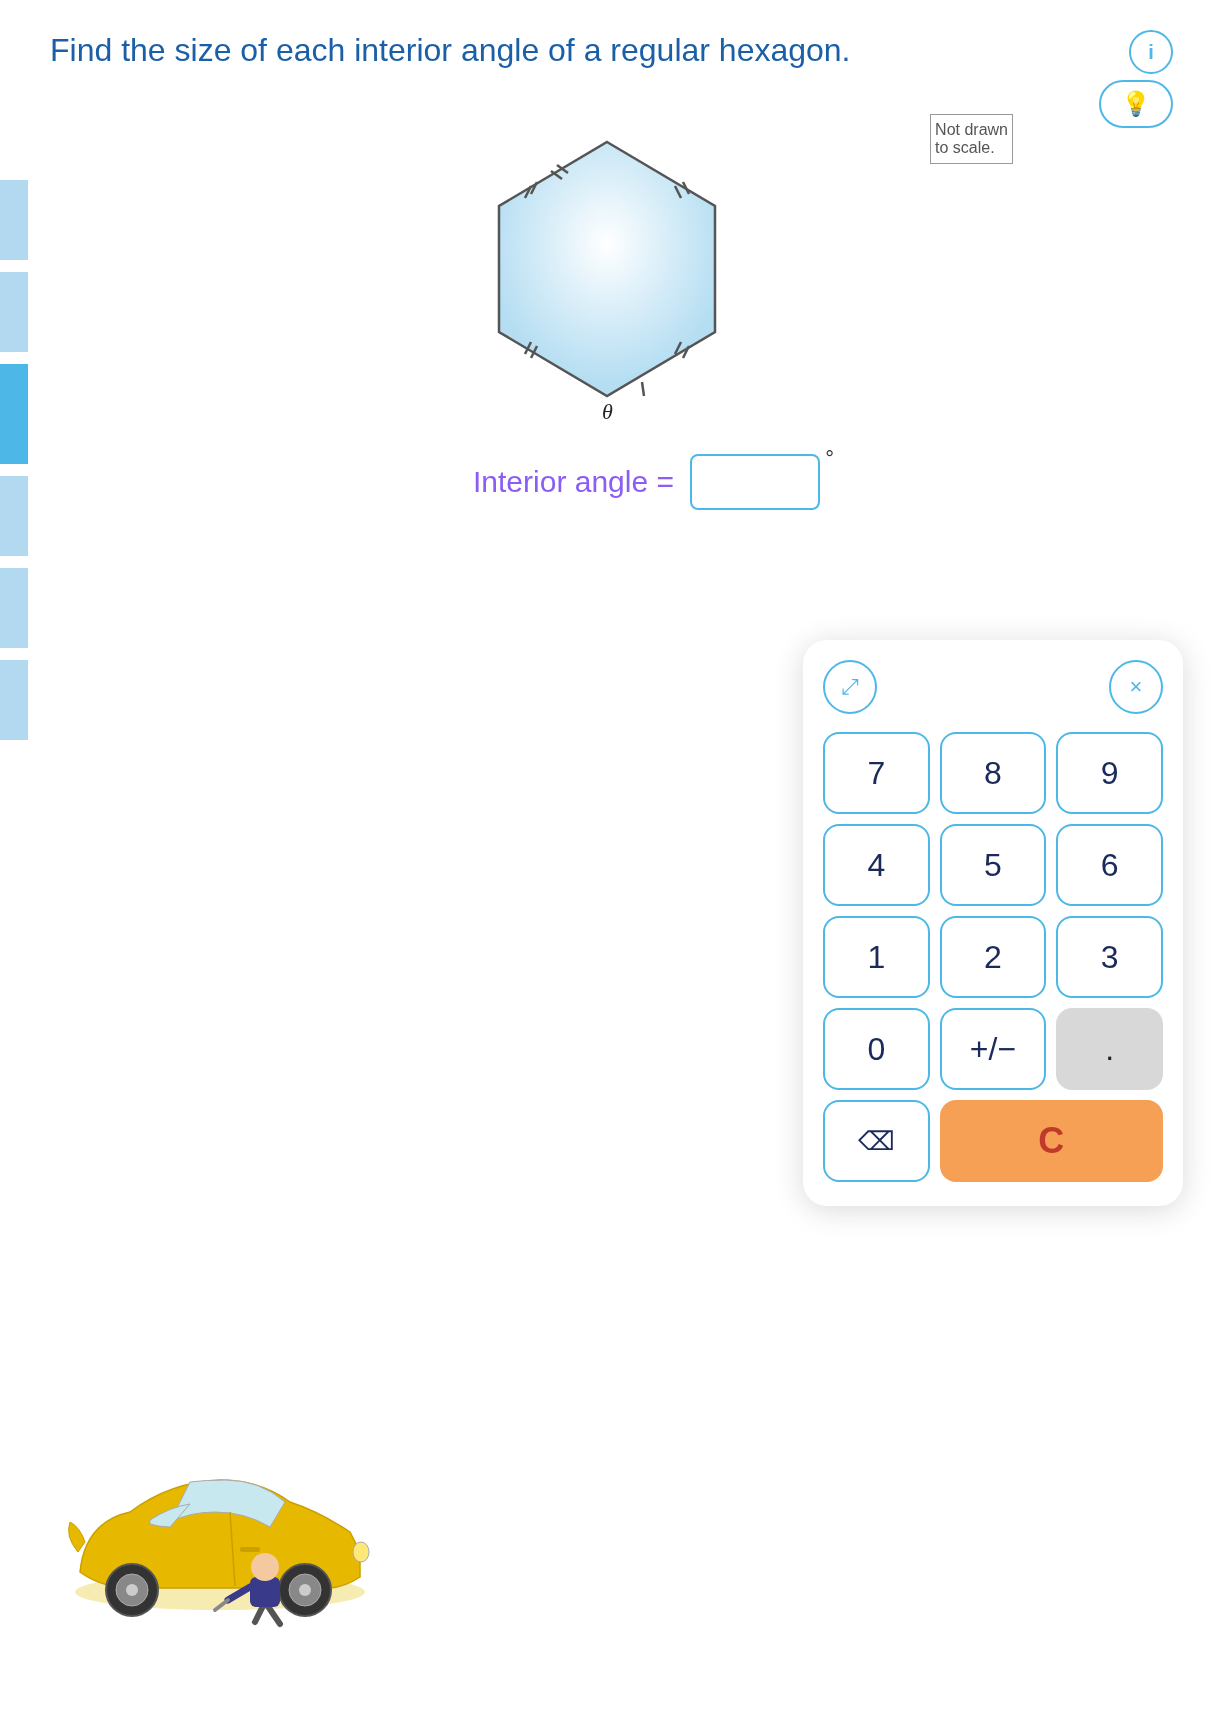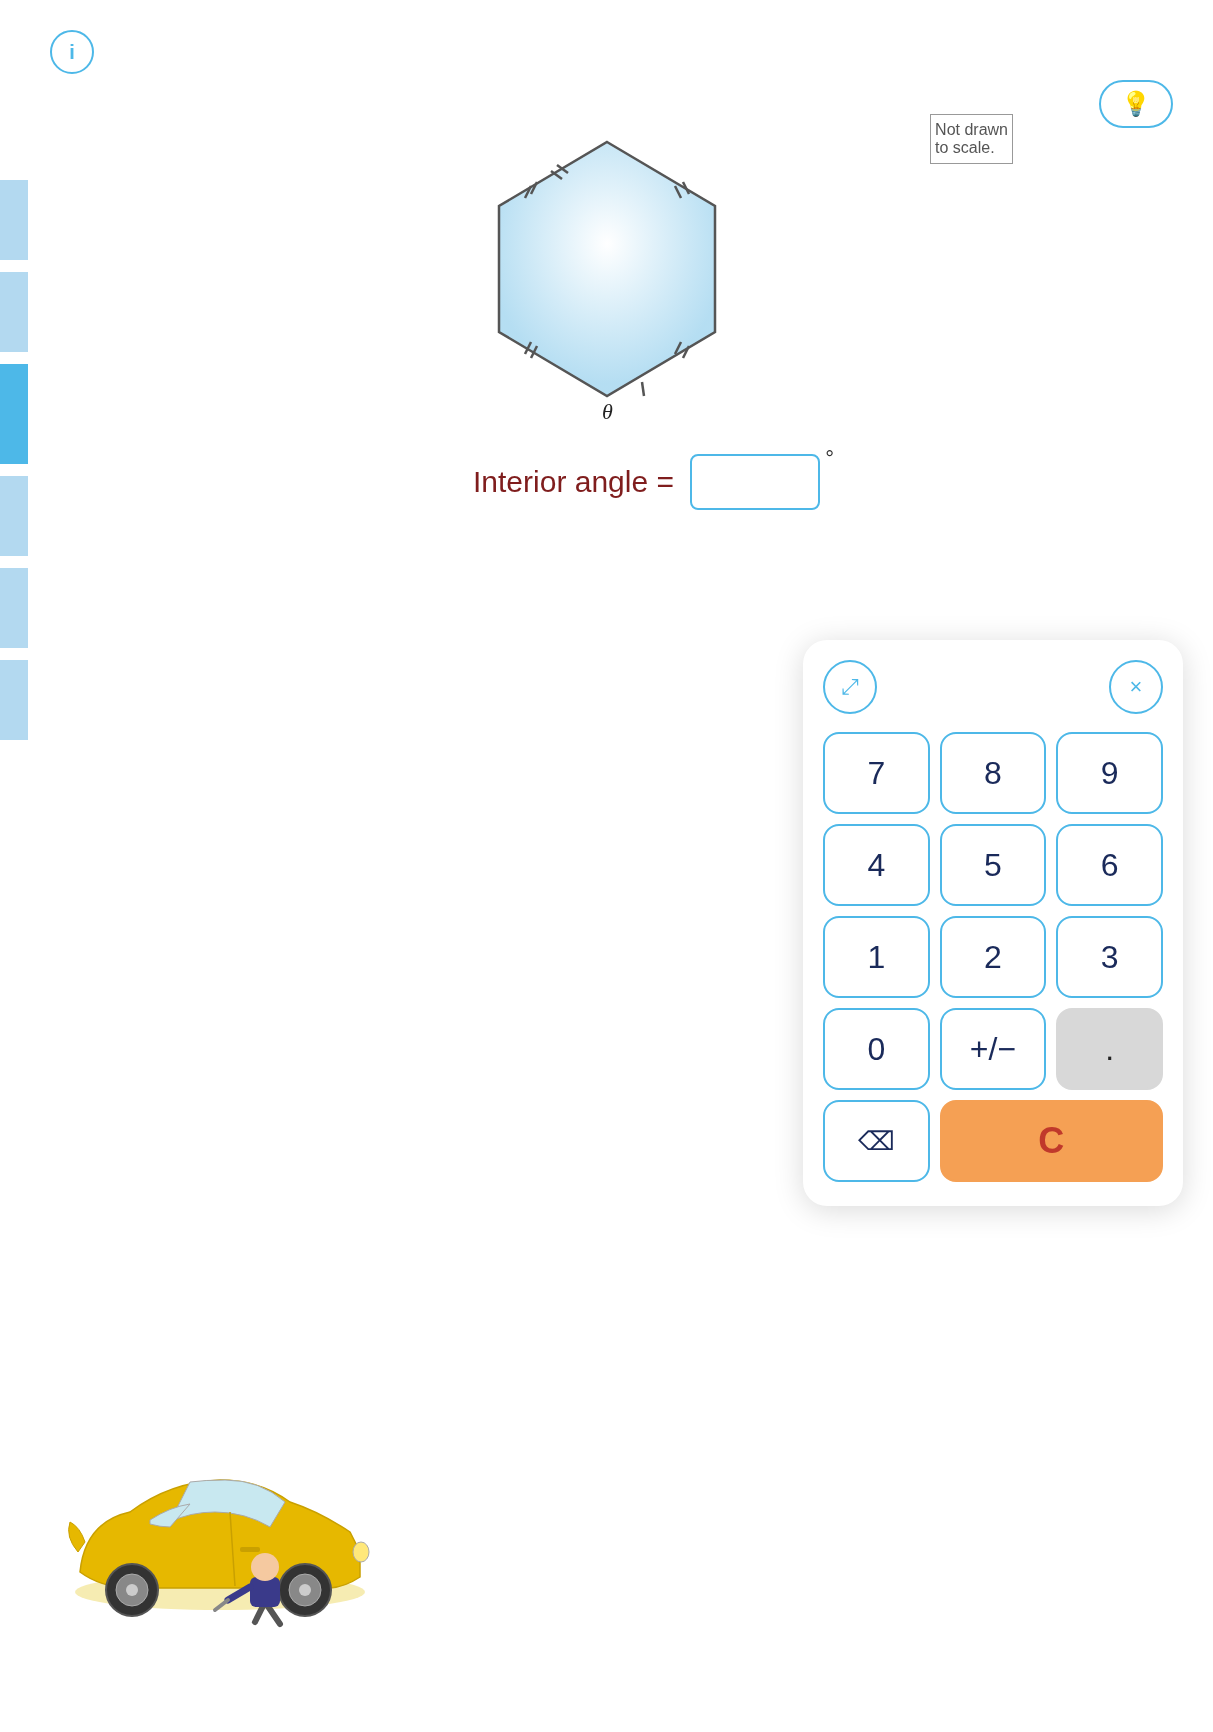--- a/index.html
+++ b/index.html
@@ -117,21 +117,21 @@
     .interior-angle-row {
       display: flex;
       align-items: center;
       gap: 16px;
       margin-top: 30px;
       margin-left: 80px;
     }
     .interior-label {
       font-size: 30px;
       font-weight: 500;
-      color: #7f1d1d;
+      color: #8b5cf6;
     }
     .angle-input-wrapper {
       position: relative;
     }
     .angle-input {
       width: 130px;
       height: 56px;
       border: 2px solid #4db8e8;
       border-radius: 8px;
       font-size: 24px;
@@ -234,20 +234,21 @@
   <div class="sidebar-accent">
     <div class="accent-block" style="height:80px; flex:none;"></div>
     <div class="accent-block" style="height:80px; flex:none; margin-top:8px;"></div>
     <div class="accent-block active" style="height:100px; flex:none; margin-top:8px;"></div>
     <div class="accent-block" style="height:80px; flex:none; margin-top:8px;"></div>
     <div class="accent-block" style="height:80px; flex:none; margin-top:8px;"></div>
     <div class="accent-block" style="height:80px; flex:none; margin-top:8px;"></div>
   </div>
 
   <div class="header">
+    <h1 class="question-title">Find the size of each interior angle of a regular hexagon.</h1>
     <button class="info-btn">i</button>
   </div>
 
   <button class="hint-btn">
     <span style="font-size:24px;">💡</span>
   </button>
 
   <div class="diagram-area">
 
     <div class="not-drawn-label">

